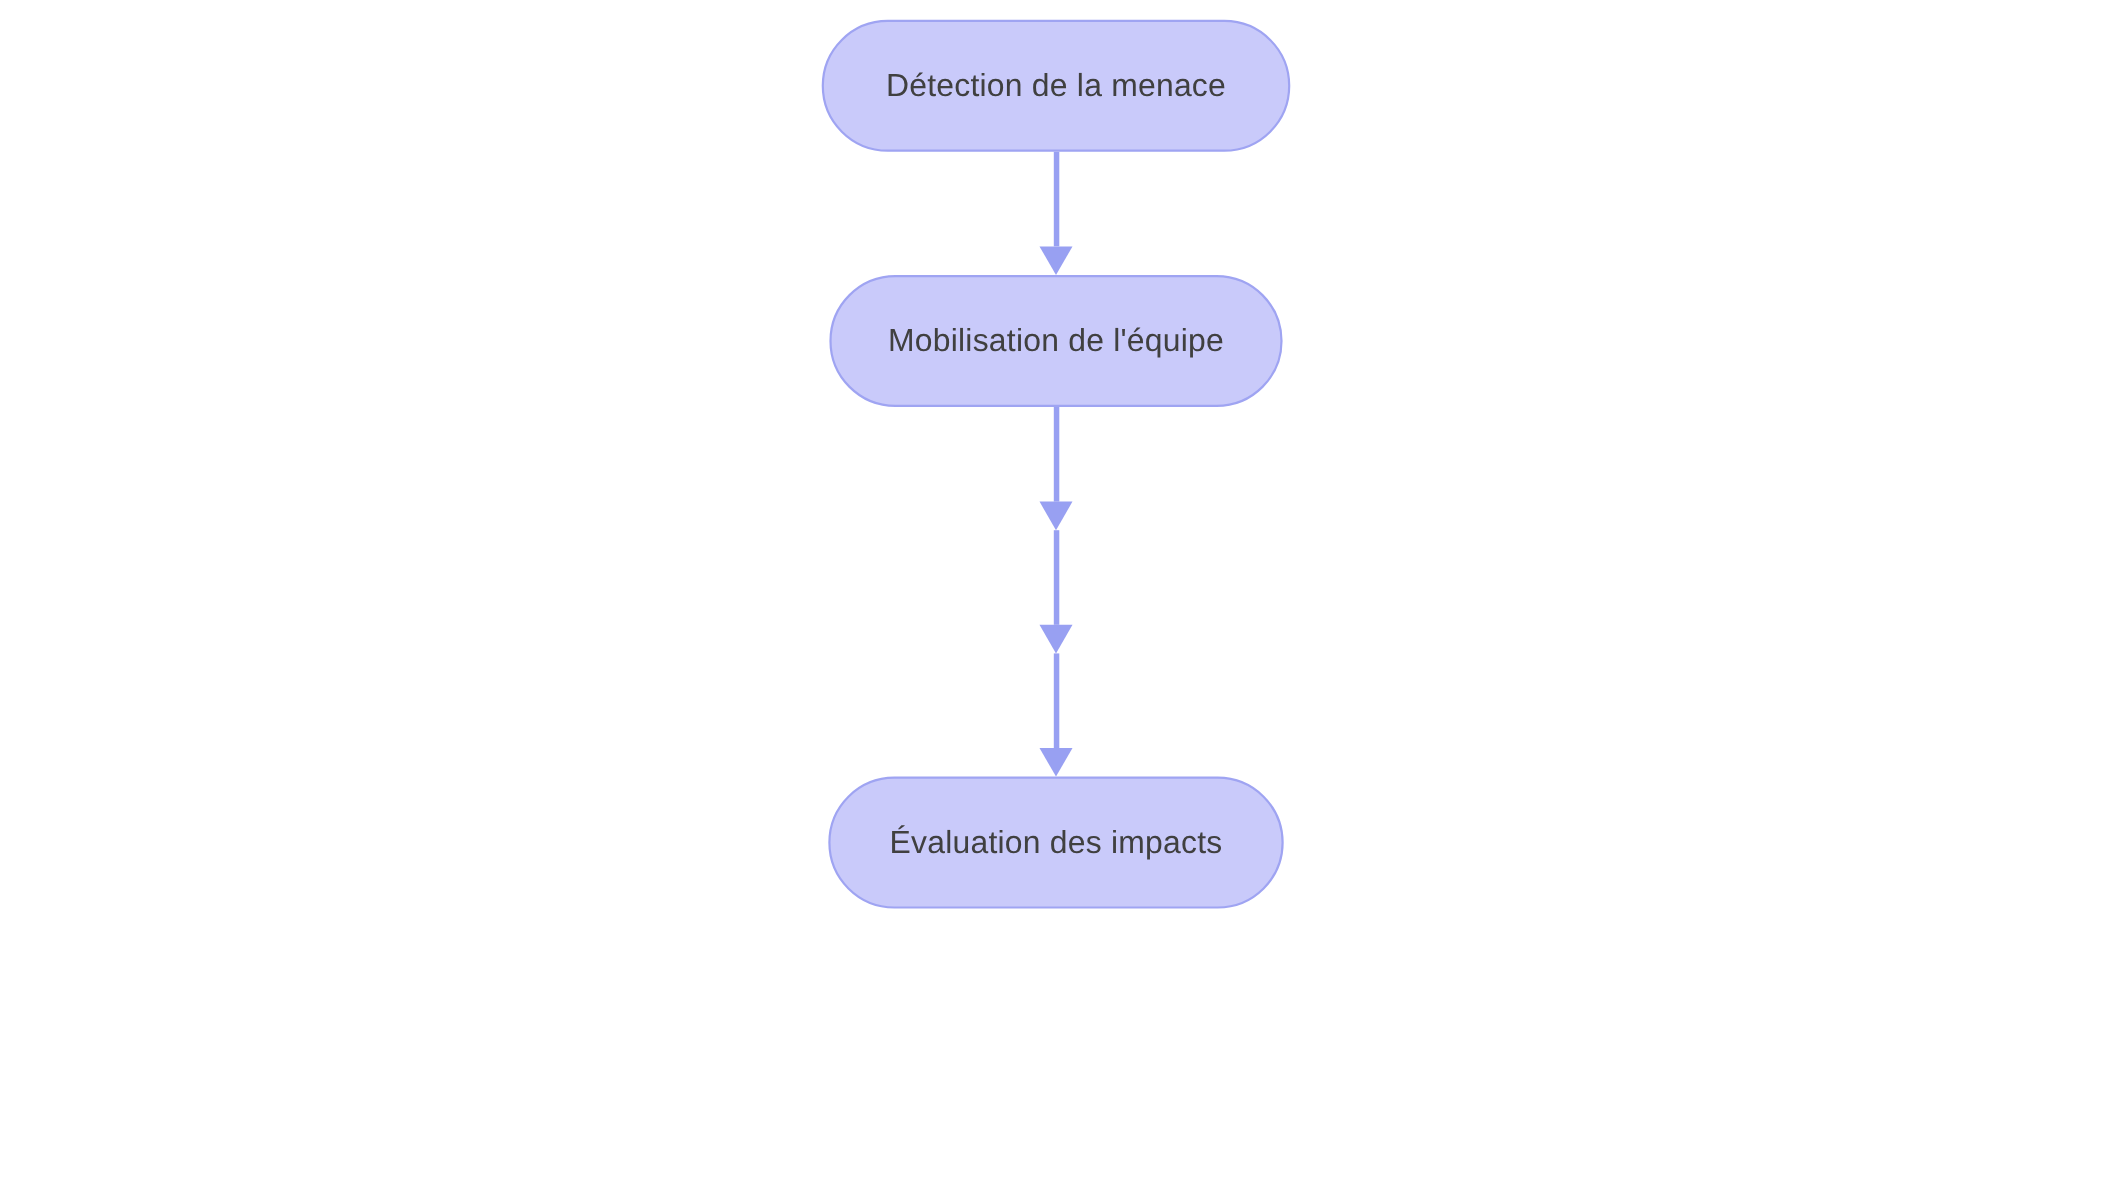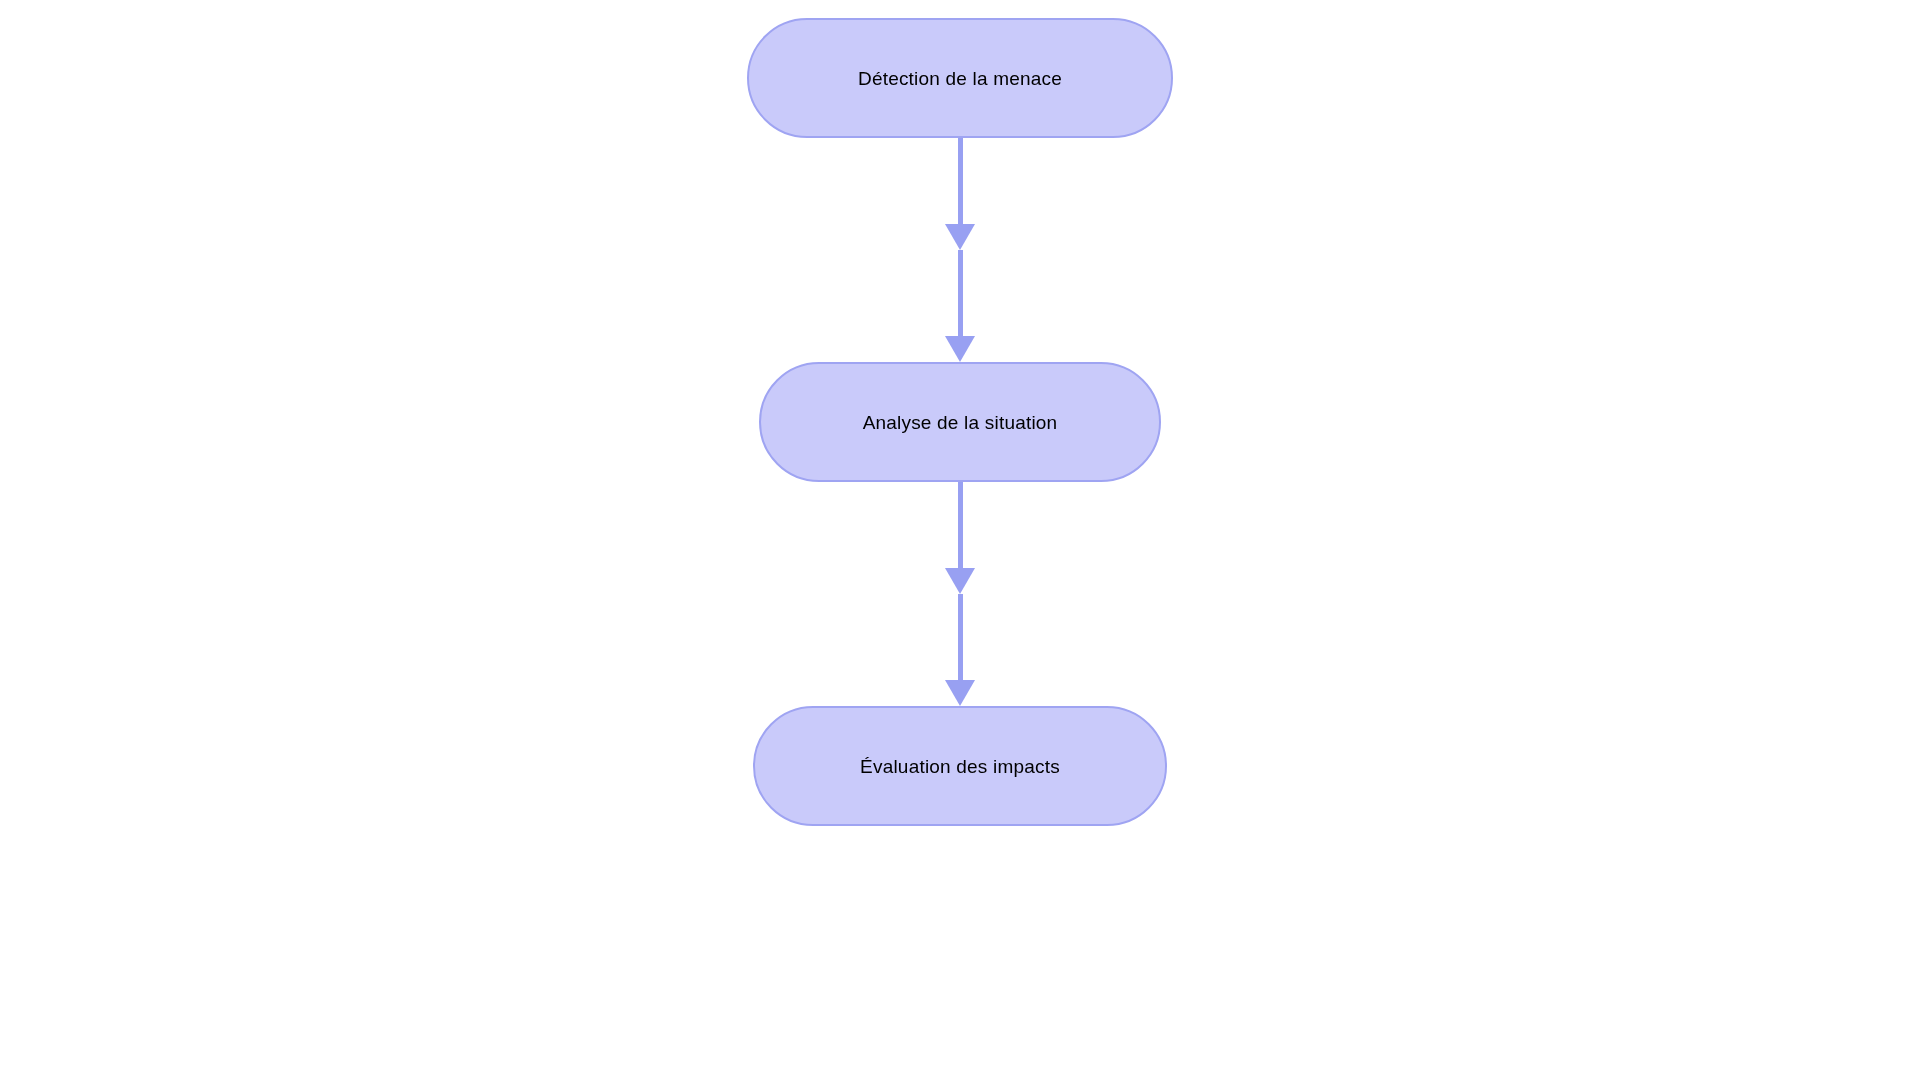--- a/index.html
+++ b/index.html
@@ -29,22 +29,22 @@
     box-sizing: border-box;
     border-radius: 60px;
     background: #c9cafa;
     border: 2px solid #9fa4f2;
     display: flex;
     align-items: center;
     justify-content: center;
     flex: 0 0 auto;
   }
   .flow-node .node-label {
-    color: #000000;
-    font-size: 19px;
+    color: #404040;
+    font-size: 29px;
     line-height: 1;
     white-space: nowrap;
     text-align: center;
     letter-spacing: 0.2px;
   }
   .flow-arrow {
     height: 112px;
     flex: 0 0 auto;
     display: flex;
     flex-direction: column;
@@ -76,29 +76,29 @@
 
   <div class="flow-node w-n1">
     <span class="node-label">Détection de la menace</span>
   </div>
 
   <div class="flow-arrow">
     <div class="shaft"></div>
     <div class="head"></div>
   </div>
 
+  <div class="flow-node w-n2">
+    <span class="node-label">Mobilisation de l'équipe</span>
+  </div>
 
   <div class="flow-arrow">
     <div class="shaft"></div>
     <div class="head"></div>
   </div>
 
-  <div class="flow-node w-n3">
-    <span class="node-label">Analyse de la situation</span>
-  </div>
 
   <div class="flow-arrow">
     <div class="shaft"></div>
     <div class="head"></div>
   </div>
 
 
   <div class="flow-arrow">
     <div class="shaft"></div>
     <div class="head"></div>

